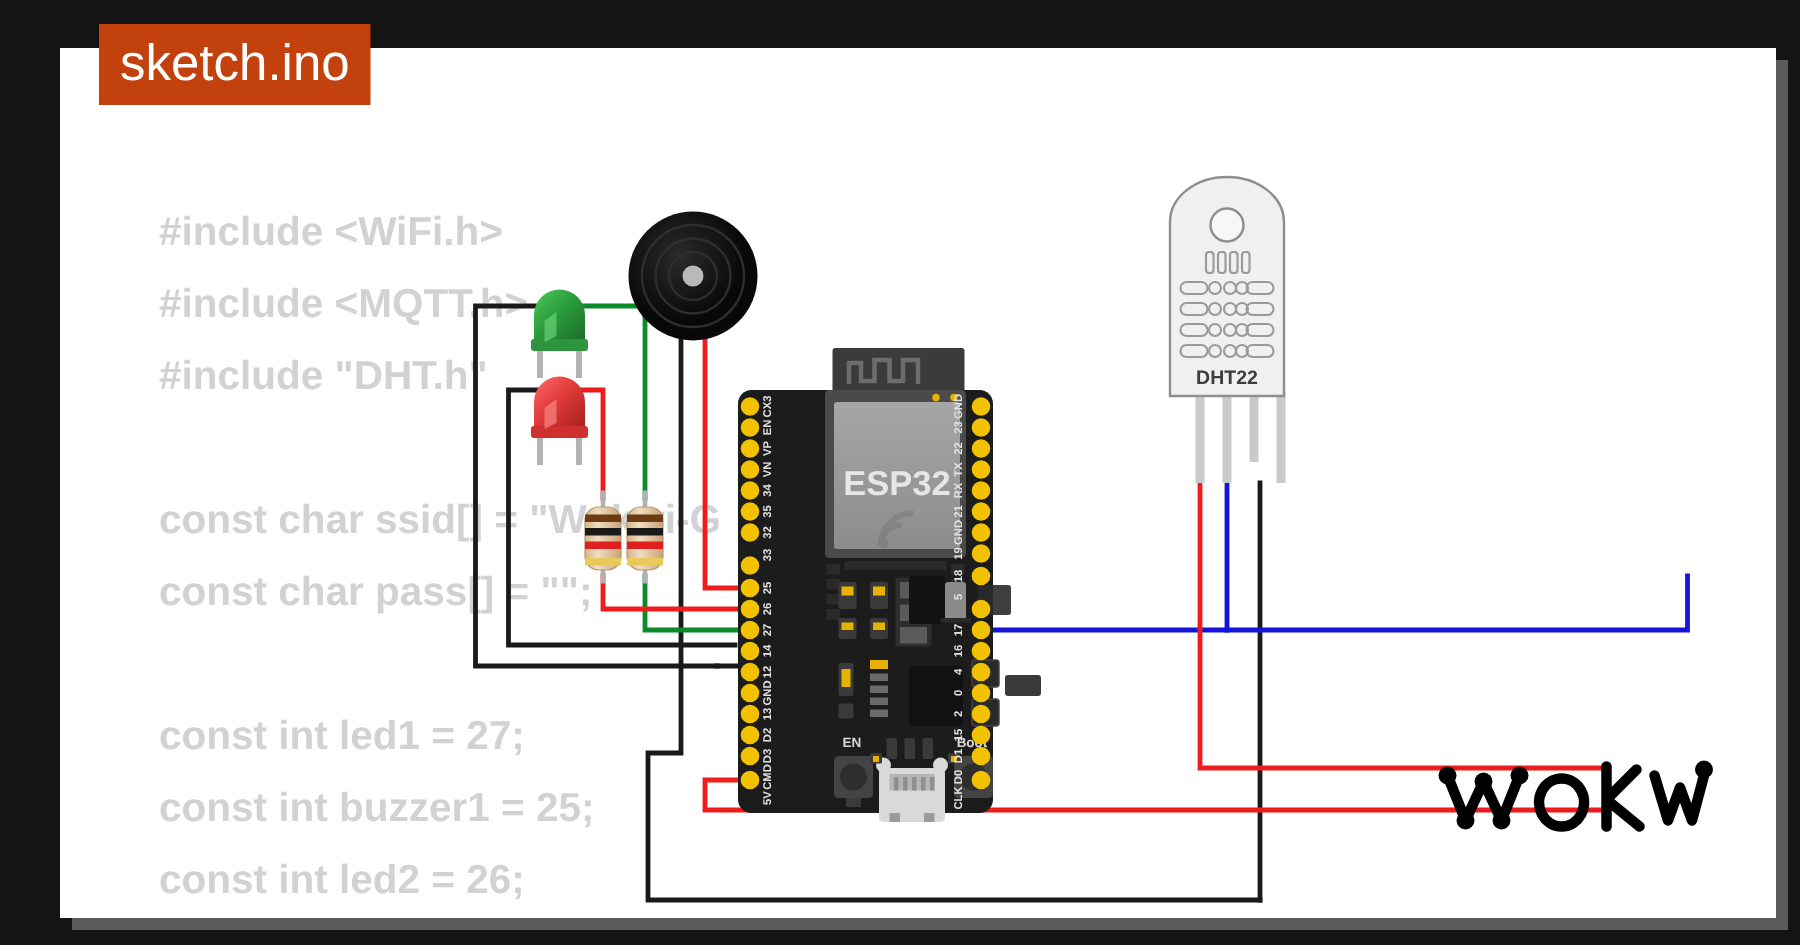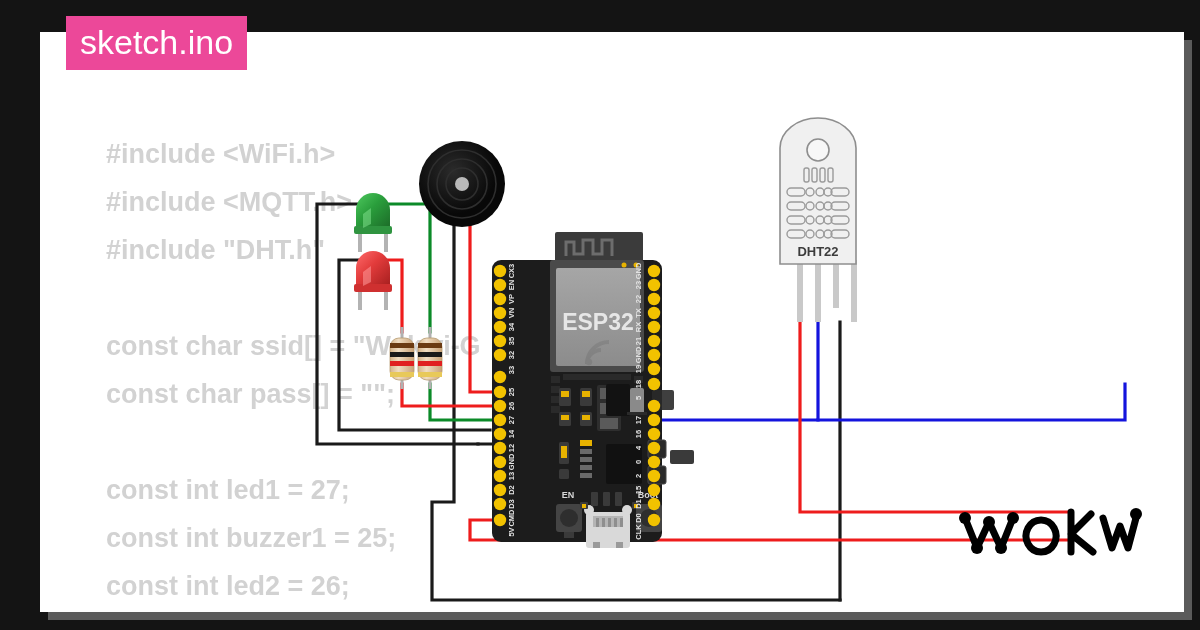--- a/index.html
+++ b/index.html
@@ -21,21 +21,21 @@
     position: absolute; left: 40px; top: 32px;
     width: 1144px; height: 580px;
     background: #ffffff;
     overflow: hidden;
     font-weight: bold;
   }
 
   
   .tab {
     position: absolute; left: 66px; top: 16px;
-    background: #ec4899;
+    background: #c2410c;
     color: #ffffff;
     font-size: 34px;
     line-height: 52px;
     padding: 0 14px;
     height: 54px;
     letter-spacing: 0px;
     z-index: 40;
     white-space: nowrap;
   }
 

